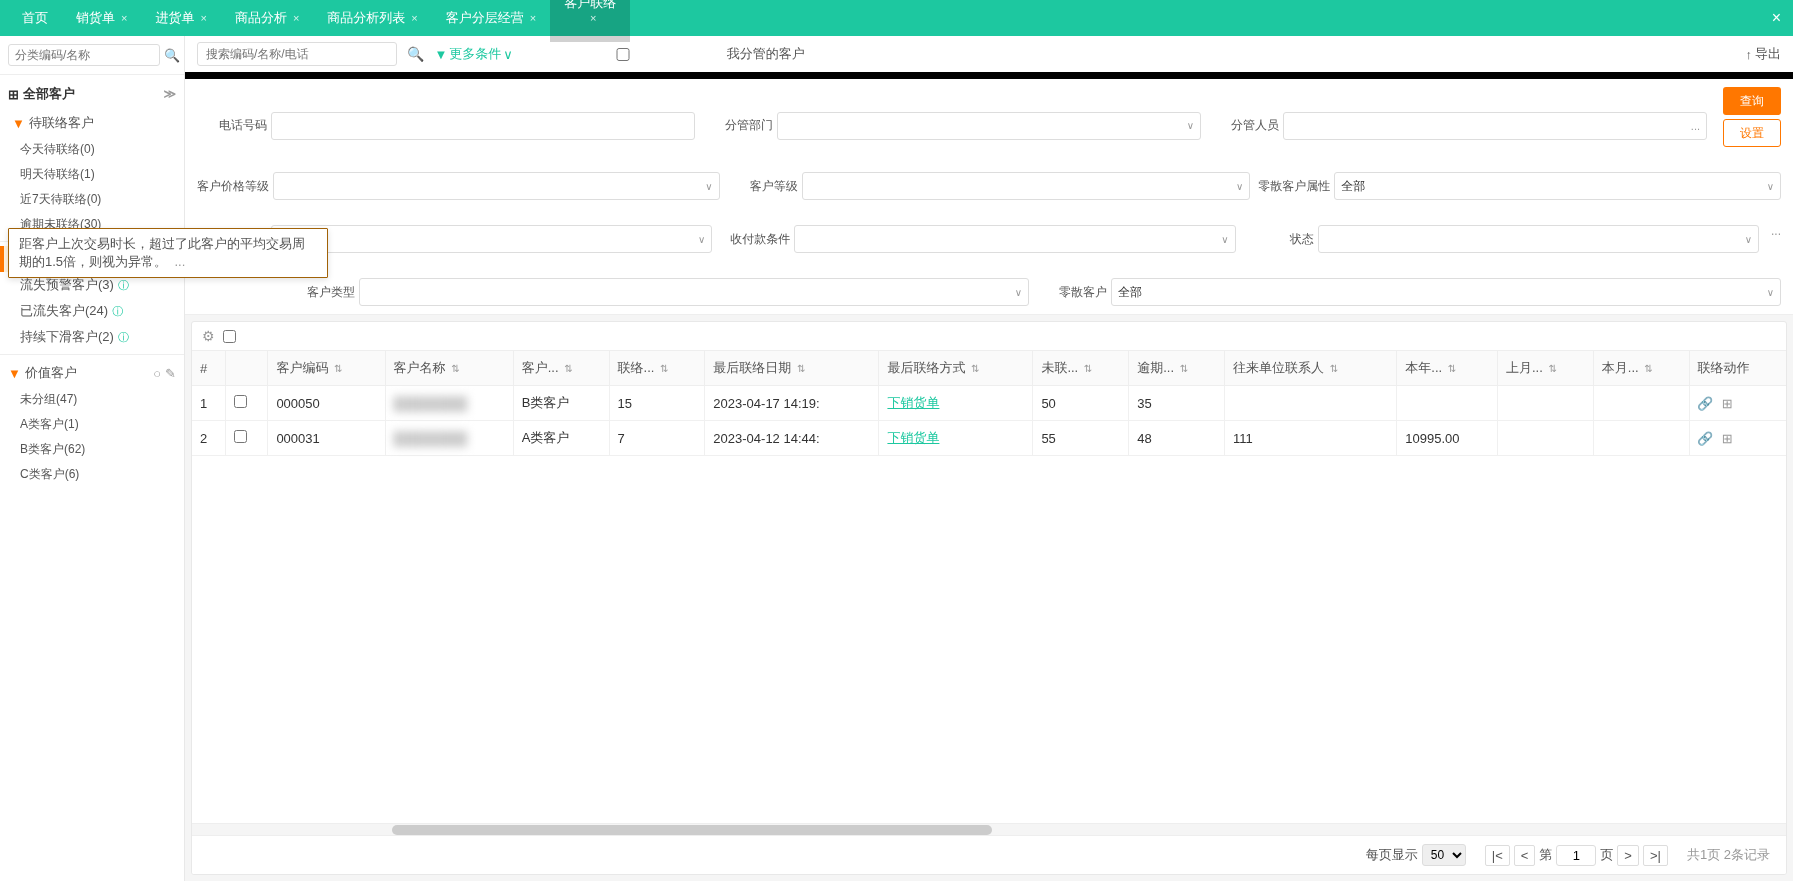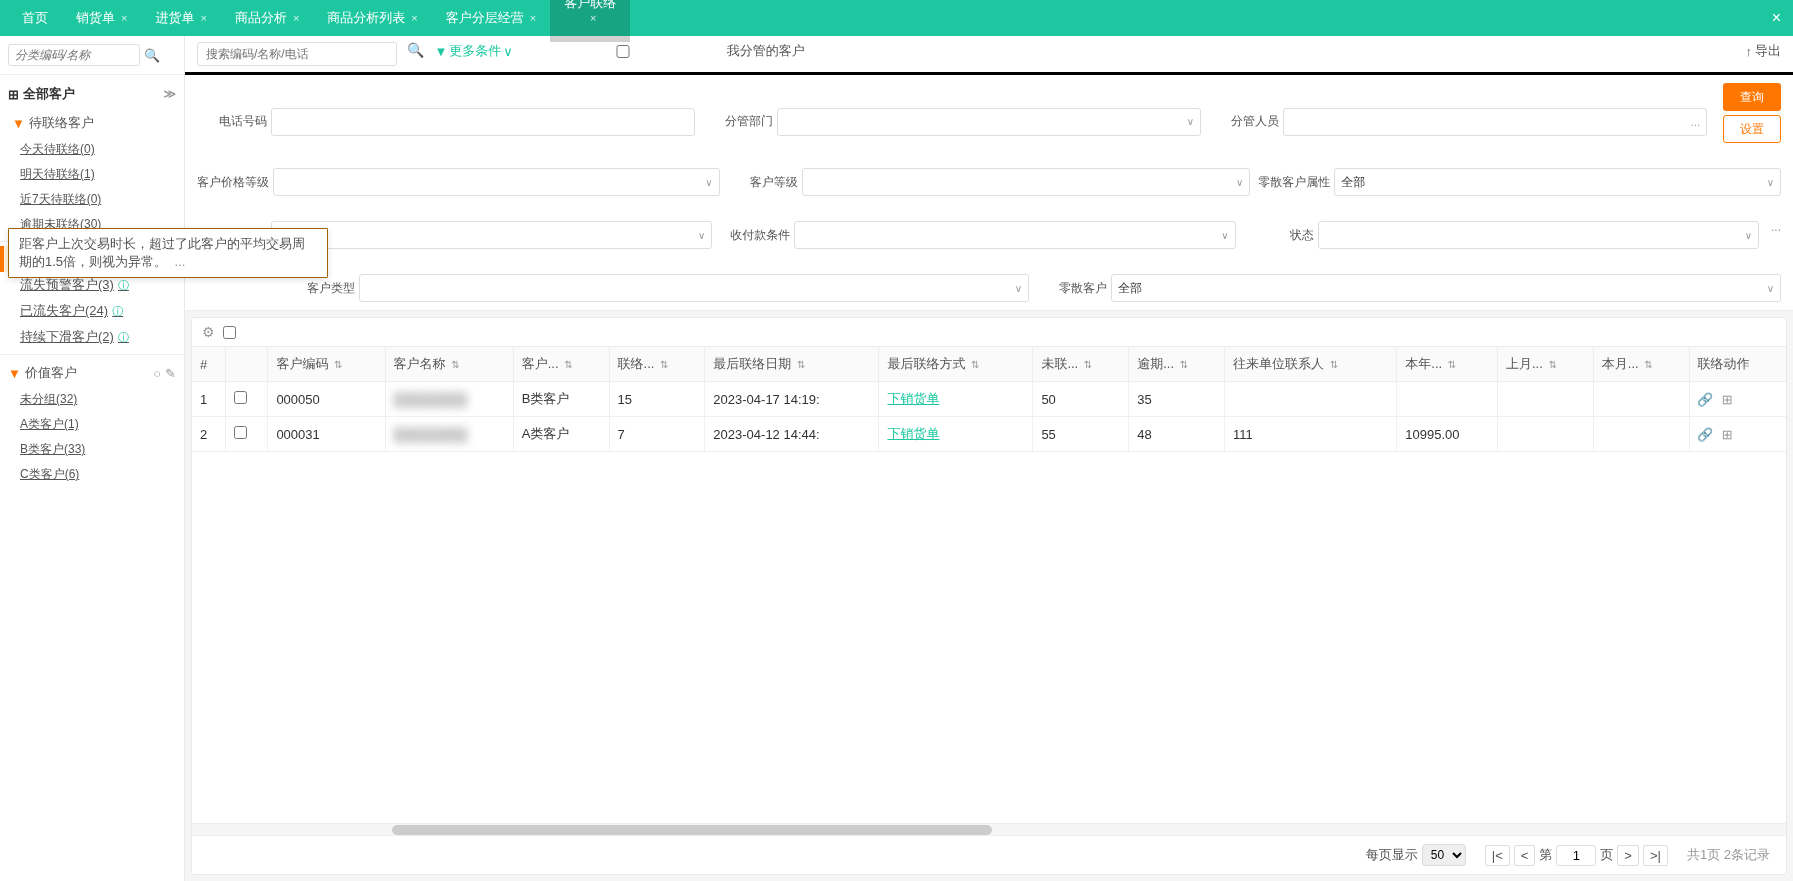--- a/index.html
+++ b/index.html
@@ -57,23 +57,22 @@
       display: flex;
       align-items: center;
       padding: 8px 8px;
       border-bottom: 1px solid #eee;
     }
     .sidebar-search input {
       border: 1px solid #ddd;
       border-radius: 3px;
       padding: 3px 6px;
       font-size: 12px;
-      width: 132px;
+      width: 152px;
       outline: none;
-      font-style: italic;
     }
     .sidebar-search .search-icon {
       margin-left: 4px;
       color: #999;
       cursor: pointer;
     }
     .sidebar-content {
       flex: 1;
       overflow-y: auto;
       padding: 4px 0;
@@ -101,21 +100,20 @@
       font-size: 12px;
       cursor: pointer;
     }
     .sidebar-group-title .arrow { margin-right: 4px; color: #f70; }
     .sidebar-item {
       padding: 4px 20px;
       font-size: 12px;
       color: #555;
       cursor: pointer;
       white-space: nowrap;
-      text-decoration: underline;
     }
     .sidebar-divider { height: 1px; background: #eee; margin: 4px 0; }
     .sidebar-group-row {
       display: flex;
       align-items: center;
       padding: 5px 8px;
       font-size: 12px;
       color: #555;
       cursor: pointer;
     }
@@ -129,23 +127,23 @@
       flex-direction: column;
       background: #f5f5f5;
       overflow: hidden;
     }
 
     
     .filter-bar {
       background: #fff;
       padding: 6px 12px;
       display: flex;
-      align-items: flex-start;
+      align-items: center;
       gap: 10px;
-      border-bottom: 3px solid #000000;
+      border-bottom: 7px solid #000000;
     }
     .filter-bar input {
       border: 1px solid #ddd;
       border-radius: 3px;
       padding: 4px 8px;
       font-size: 12px;
       width: 200px;
       outline: none;
     }
     .filter-bar .search-btn {
@@ -505,23 +503,23 @@
       <div class="sidebar-divider"></div>
 
       <div class="sidebar-group-row">
         <span class="arrow">▼</span>
         <span>价值客户</span>
         <span class="edit-icons">
           <span>○</span>
           <span>✎</span>
         </span>
       </div>
-      <div class="sidebar-item">未分组(32)</div>
+      <div class="sidebar-item">未分组(47)</div>
       <div class="sidebar-item">A类客户(1)</div>
-      <div class="sidebar-item">B类客户(33)</div>
+      <div class="sidebar-item">B类客户(62)</div>
       <div class="sidebar-item">C类客户(6)</div>
     </div>
   </div>
 
   <div class="content-area">
 
     <div class="filter-bar">
       <input type="text" placeholder="搜索编码/名称/电话" style="">
       <button class="search-btn">🔍</button>
       <div class="more-conditions">

